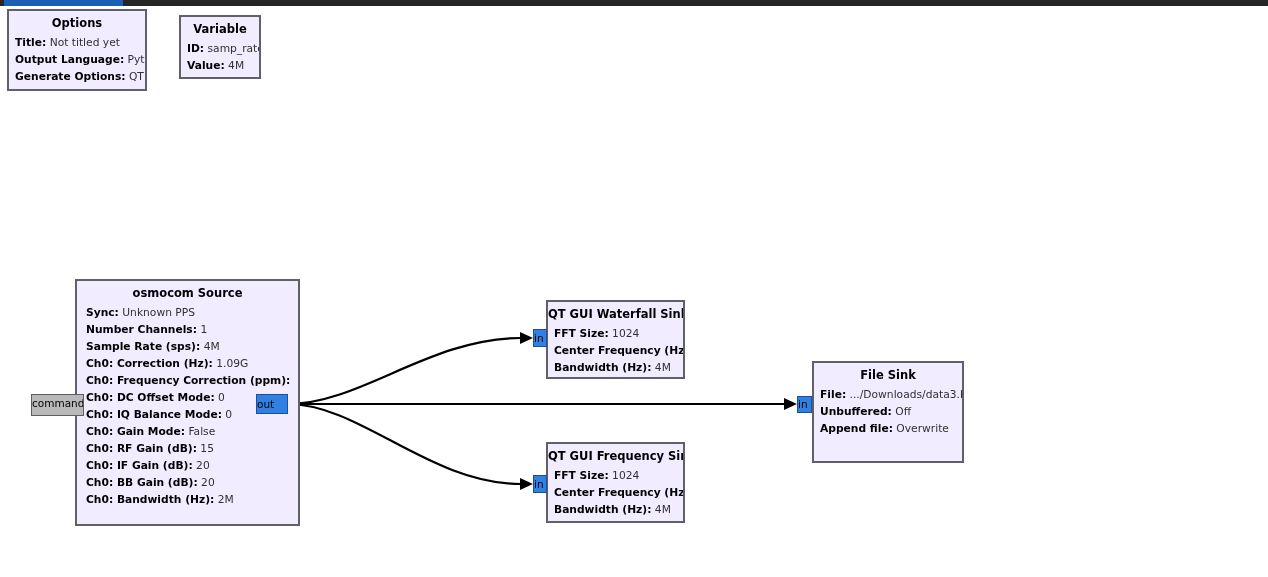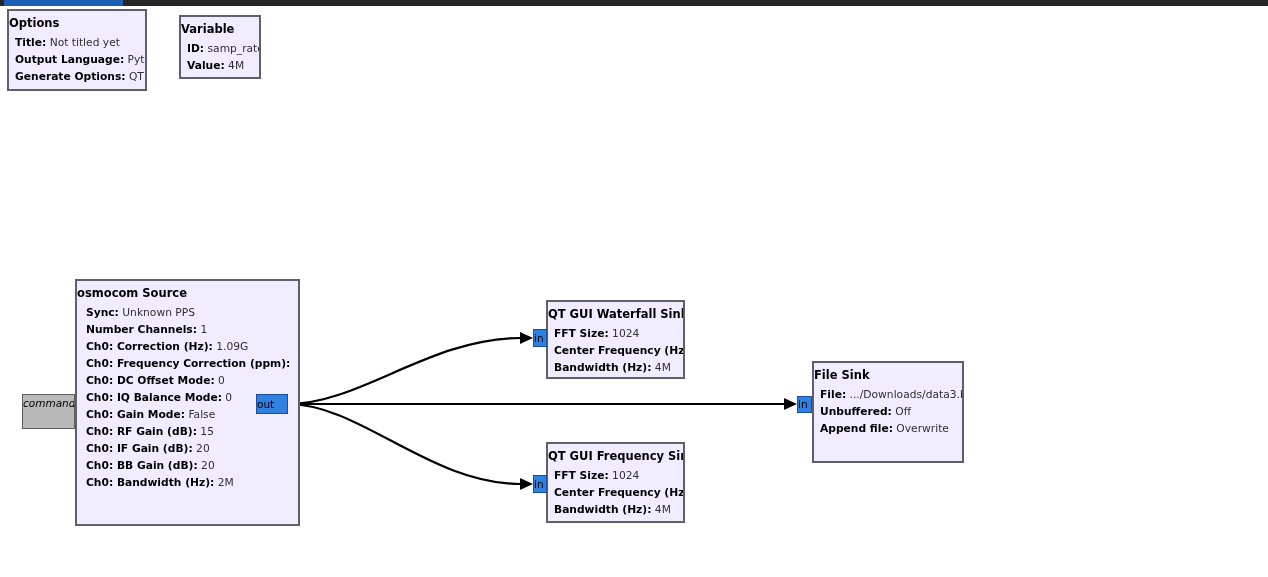--- a/index.html
+++ b/index.html
@@ -12,35 +12,35 @@
 
   .wires{position:absolute;left:0;top:0;width:1268px;height:577px;}
   .wire{stroke:#000000;stroke-width:2.2;fill:none;}
   .arrow{fill:#000000;stroke:none;}
 
   .grc-block{
     position:absolute;background:#f1ecff;border:2px solid #60606a;box-sizing:border-box;
     color:#303030;overflow:hidden;
   }
   .block-title{
-    font-weight:bold;font-size:11.5px;color:#000000;
+    font-weight:bold;font-size:11.5px;color:#000000;text-align:center;
     padding-top:5px;line-height:15px;white-space:nowrap;
   }
   .params{padding-top:3px;}
   .param-row{padding:0 6px;line-height:17px;font-size:10.7px;white-space:nowrap;}
   .param-row b{color:#000000;}
   .osmocom .param-row{padding:0 9px;}
 
   .port{
     position:absolute;box-sizing:border-box;text-align:left;color:#000000;
     font-size:10.5px;overflow:hidden;
   }
   .port-stream{background:#2f80e0;border:1px solid #1b4e9c;}
   .port-msg{background:#b9b9b9;border:1px solid #5e5e5e;}
-  .port-command{left:22px;top:394px;width:53px;height:35px;line-height:16px;font-style:italic;}
+  .port-command{left:31px;top:394px;width:53px;height:22px;line-height:16px;}
   .port-out{left:256px;top:394px;width:32px;height:20px;line-height:18px;}
   .port-in-waterfall{left:533px;top:329px;width:14px;height:18px;line-height:16px;}
   .port-in-file{left:797px;top:396px;width:15px;height:17px;line-height:15px;}
   .port-in-freq{left:533px;top:475px;width:14px;height:18px;line-height:16px;}
 
   .options{left:7px;top:9px;width:140px;height:82px;}
   .variable{left:179px;top:15px;width:82px;height:64px;}
   .osmocom{left:75px;top:279px;width:225px;height:247px;}
   .waterfall{left:546px;top:300px;width:139px;height:79px;}
   .freqsink{left:546px;top:442px;width:139px;height:81px;}
@@ -79,20 +79,21 @@
         <div class="param-row"><b>ID:</b><span> samp_rate</span></div>
         <div class="param-row"><b>Value:</b><span> 4M</span></div>
       </div>
   </div>
 
   <div class="grc-block osmocom">
     <div class="block-title">osmocom Source</div>
     <div class="params">
         <div class="param-row"><b>Sync:</b><span> Unknown PPS</span></div>
         <div class="param-row"><b>Number Channels:</b><span> 1</span></div>
+        <div class="param-row"><b>Sample Rate (sps):</b><span> 4M</span></div>
         <div class="param-row"><b>Ch0: Correction (Hz):</b><span> 1.09G</span></div>
         <div class="param-row"><b>Ch0: Frequency Correction (ppm):</b></div>
         <div class="param-row"><b>Ch0: DC Offset Mode:</b><span> 0</span></div>
         <div class="param-row"><b>Ch0: IQ Balance Mode:</b><span> 0</span></div>
         <div class="param-row"><b>Ch0: Gain Mode:</b><span> False</span></div>
         <div class="param-row"><b>Ch0: RF Gain (dB):</b><span> 15</span></div>
         <div class="param-row"><b>Ch0: IF Gain (dB):</b><span> 20</span></div>
         <div class="param-row"><b>Ch0: BB Gain (dB):</b><span> 20</span></div>
         <div class="param-row"><b>Ch0: Bandwidth (Hz):</b><span> 2M</span></div>
       </div>

